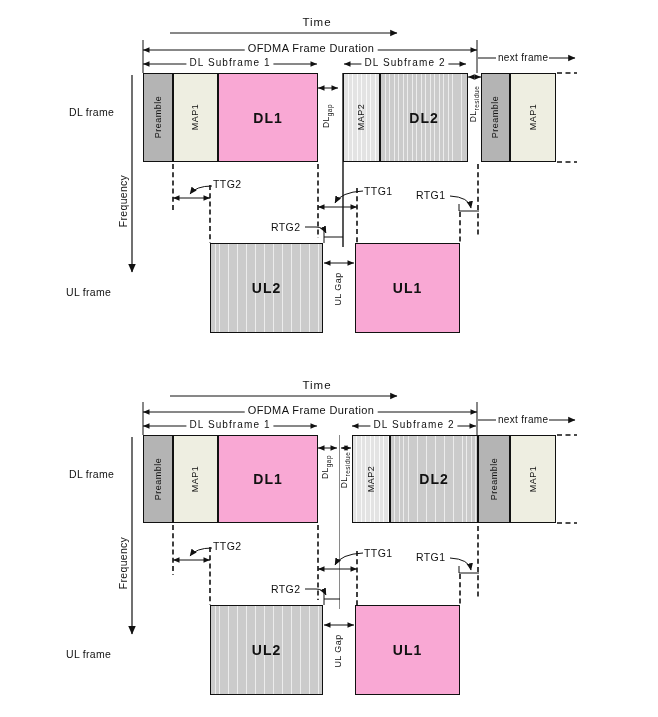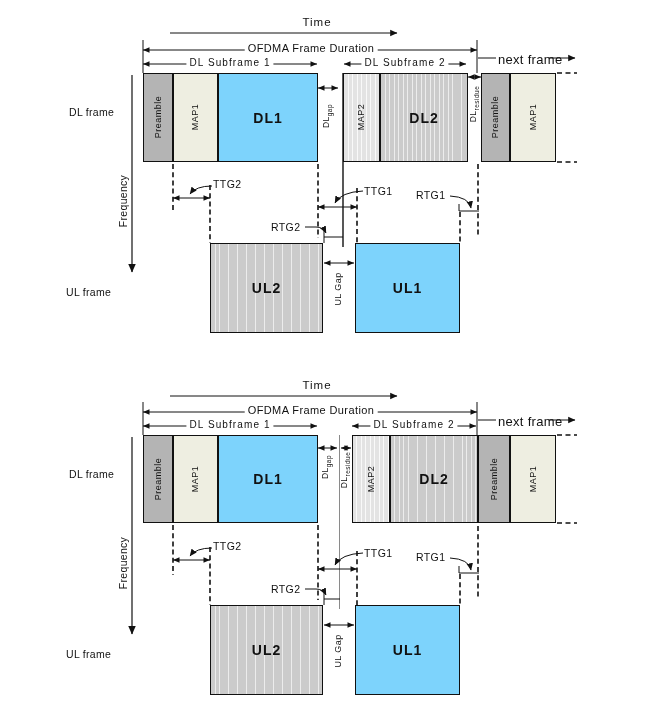--- a/index.html
+++ b/index.html
@@ -8,39 +8,39 @@
     font-family:"Liberation Sans",sans-serif;color:#111;
   }
   .blocks,.labels{position:absolute;inset:0;}
   .labels{pointer-events:none;}
   svg.wires{position:absolute;inset:0;pointer-events:none;}
 
   .blk{position:absolute;box-sizing:border-box;border:1px solid #111;
        display:flex;align-items:center;justify-content:center;}
   .fill-pre{background:#b4b4b4;}
   .fill-map{background:#eeeee1;}
-  .fill-gray{background:#7dd3fc;}
+  .fill-gray{background:#f9a8d4;}
   .stripe-gray{background:repeating-linear-gradient(90deg,#cbcbcb 0 3.5px,#ececec 3.5px 4.5px);}
   .stripe-light{background:repeating-linear-gradient(90deg,#e3e3e3 0 3.5px,#f9f9f9 3.5px 4.5px);}
 
   .big{font-size:14px;font-weight:bold;letter-spacing:1px;color:#111;}
 
   .vlabel{position:absolute;transform:translate(-50%,-50%) rotate(-90deg);
           white-space:nowrap;font-size:9px;letter-spacing:.5px;}
   .vlabel .subtxt{font-size:6.5px;}
   .gapfs{font-size:8.5px;}
   .ulgapfs{font-size:9px;letter-spacing:.4px;}
 
   .hlabel{position:absolute;transform:translateX(-50%);white-space:nowrap;
           background:#fff;padding:0 3px;}
   .plain{position:absolute;white-space:nowrap;}
   .fs-time{font-size:11.5px;letter-spacing:1px;}
   .fs-ofdma{font-size:11px;letter-spacing:.4px;}
   .fs-sub{font-size:10px;letter-spacing:1.1px;}
-  .fs-next{font-size:13px;letter-spacing:.3px;}
+  .fs-next{font-size:10px;letter-spacing:.3px;}
   .fs-tg{font-size:10.5px;letter-spacing:.4px;}
   .fs-frame{font-size:10.5px;letter-spacing:.3px;}
 </style>
 </head>
 <body>
 
 <div class="canvas">
 
   <div class="blocks">
 

